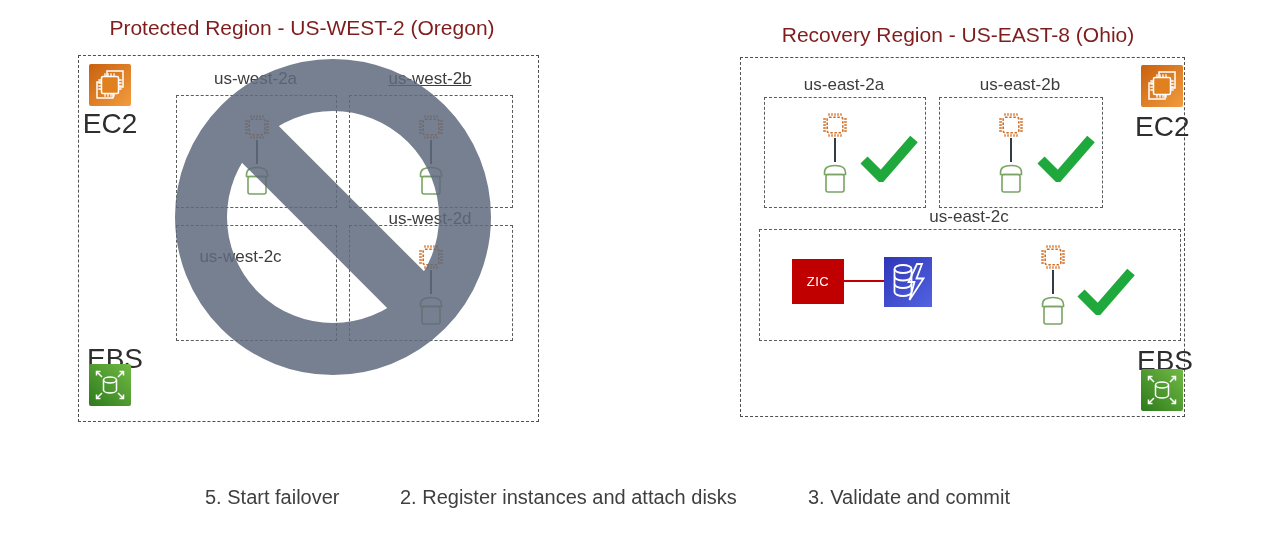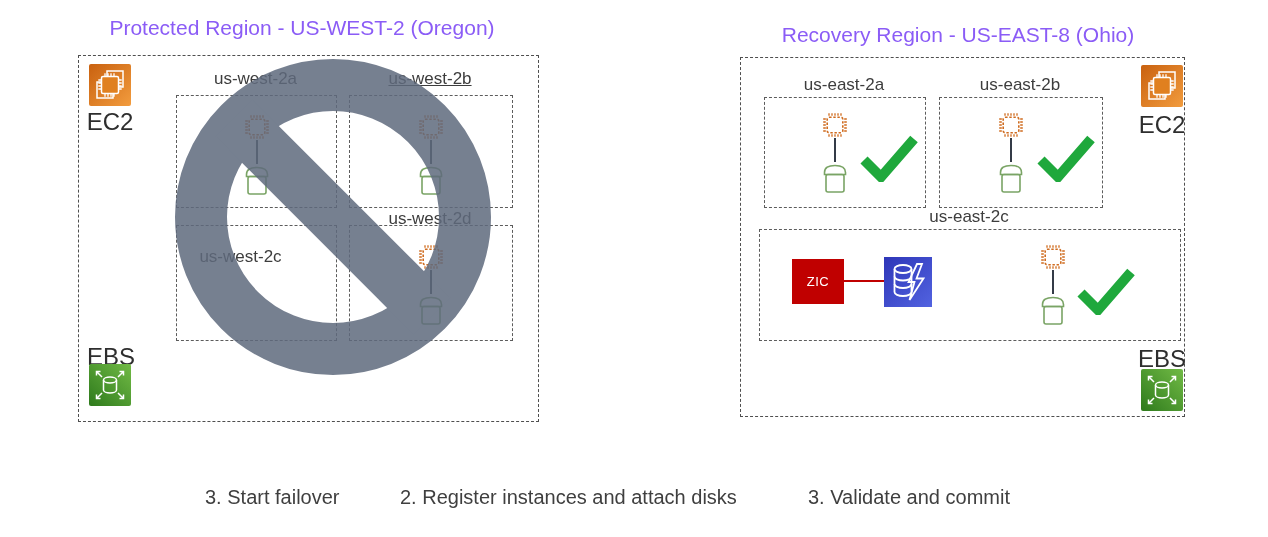--- a/index.html
+++ b/index.html
@@ -1,23 +1,23 @@
 <!DOCTYPE html>
 <html><head>
 <meta charset="utf-8">
 <style>
   html,body{margin:0;padding:0;background:#fff;}
   .canvas{position:relative;width:1268px;height:537px;background:#fff;
           font-family:"Liberation Sans",sans-serif;overflow:hidden;}
   .abs{position:absolute;}
-  .region-title{font-size:21px;color:#8b5cf6;text-align:center;white-space:nowrap;}
+  .region-title{font-size:21px;color:#7f1d1d;text-align:center;white-space:nowrap;}
   .region-box{border:1px dashed #4f4f4f;}
   .az-label{font-size:17px;color:#3d3d3d;text-align:center;white-space:nowrap;}
   .az-box{border:1px dashed #5c5c5c;}
-  .svc-label{font-size:24px;color:#2e2e2e;text-align:center;white-space:nowrap;}
+  .svc-label{font-size:28px;color:#2e2e2e;text-align:center;white-space:nowrap;}
   .tile{width:42px;height:42px;border-radius:2px;}
   .ec2-tile{background:linear-gradient(135deg,#c9610f 0%,#f29c3e 100%);}
   .ebs-tile{background:linear-gradient(45deg,#2e7a1c 0%,#71ba45 100%);}
   .db-tile{width:48px;height:50px;background:linear-gradient(135deg,#2e36b8 0%,#5263e0 100%);}
   .stack{display:flex;flex-direction:column;align-items:center;}
   .vline{width:2px;height:24px;background:#343b47;}
   .zic{width:52px;height:45px;background:#c00000;color:#fff;font-size:13px;
        display:flex;align-items:center;justify-content:center;letter-spacing:.5px;}
   .redline{height:2px;background:#c00000;}
   .step{position:absolute;font-size:20px;color:#3f3f3f;white-space:nowrap;top:486px;}
@@ -266,18 +266,18 @@
           <path d="M13,13 L7.5,7.5 M7.5,11.5 V7.5 H11.5"></path>
           <path d="M29,13 L34.5,7.5 M34.5,11.5 V7.5 H30.5"></path>
           <path d="M13,29 L7.5,34.5 M7.5,30.5 V34.5 H11.5"></path>
           <path d="M29,29 L34.5,34.5 M34.5,30.5 V34.5 H30.5"></path>
         </g>
       </svg>
     </div>
   </div>
 
   <div>
-    <span class="step" style="left:205px;">3. Start failover</span>
+    <span class="step" style="left:205px;">5. Start failover</span>
     <span class="step" style="left:400px;">2. Register instances and attach disks</span>
     <span class="step" style="left:808px;">3. Validate and commit</span>
   </div>
 
 </div>
 
 </body></html>

